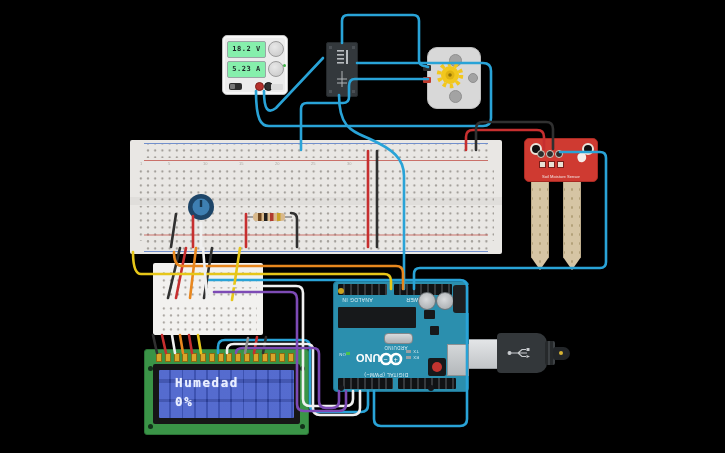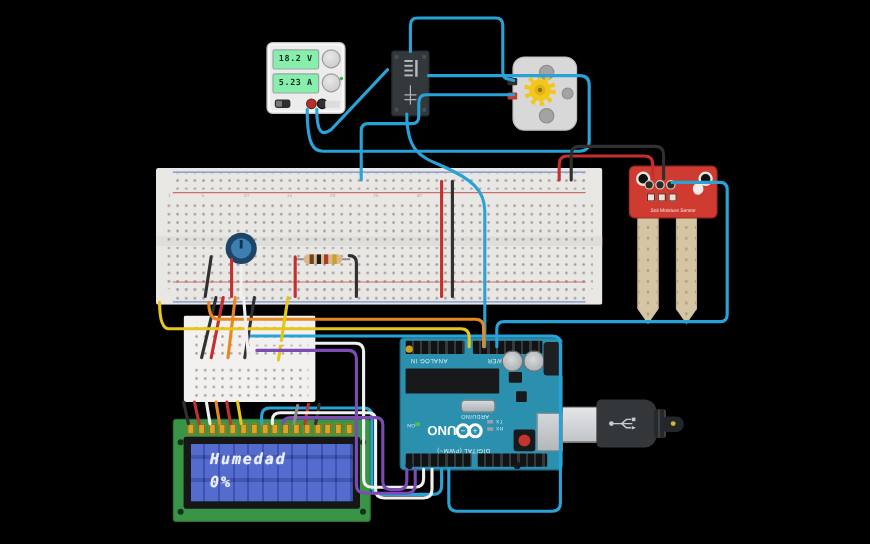--- a/index.html
+++ b/index.html
@@ -43,21 +43,21 @@
   .uno-logo{position:absolute;color:#fff;font-weight:bold;transform:rotate(180deg);}
   .uno-btn{position:absolute;width:18px;height:18px;background:#17191b;border-radius:2px;}
   .uno-btn::after{content:"";position:absolute;left:4px;top:4px;width:10px;height:10px;border-radius:50%;background:#c23430;}
   
   .lcd{left:144px;top:349px;width:163px;height:84px;background:#3a9447;border-radius:3px;border:1px solid #2b7336;}
   .lcd-pin{position:absolute;top:3px;width:4px;height:7px;background:#d9a62a;border:1px solid #8a6a14;}
   .lcd-bezel{position:absolute;left:8px;top:14px;width:147px;height:60px;background:#161616;border-radius:2px;}
   .lcd-screen{position:absolute;left:6px;top:6px;width:135px;height:48px;background-color:#3d57c8;border-radius:1px;
      background-image:repeating-linear-gradient(90deg,rgba(255,255,255,.08) 0 10.5px,rgba(0,0,20,.14) 10.5px 12.2px),
                       repeating-linear-gradient(0deg,rgba(255,255,255,.05) 0 16px,rgba(0,0,20,.16) 16px 19.5px);}
-  .lcd-line{position:absolute;left:16px;font-family:"DejaVu Sans Mono",monospace;font-size:12.5px;font-weight:bold;color:#e9eeff;letter-spacing:1.6px;text-shadow:0 0 1px #cdd8ff;font-style:italic;}
+  .lcd-line{position:absolute;left:16px;font-family:"DejaVu Sans Mono",monospace;font-size:12.5px;font-weight:bold;color:#e9eeff;letter-spacing:1.6px;text-shadow:0 0 1px #cdd8ff;}
   .lcd-hole{position:absolute;width:5px;height:5px;border-radius:50%;background:#12321a;}
   
   .usb-metal{left:466px;top:339px;width:33px;height:28px;background:linear-gradient(#e3e5e7,#c2c5c8);border:1px solid #9b9fa3;border-radius:2px;}
   .usb-mold{left:497px;top:333px;width:50px;height:40px;background:#33373a;border-radius:4px 10px 10px 4px;}
   .usb-ridge{left:545px;top:341px;width:10px;height:24px;background:repeating-linear-gradient(90deg,#26292b 0 3px,#3d4144 3px 5px);border-radius:2px;}
   .usb-tail{left:553px;top:347px;width:17px;height:13px;background:#232629;border-radius:3px 7px 7px 3px;}
   .usb-tip{position:absolute;left:6px;top:4px;width:4px;height:4px;border-radius:50%;background:#d8b433;}
   
   #wires{position:absolute;left:0;top:0;z-index:6;pointer-events:none;}
   #wires path{fill:none;stroke-width:2.6px;stroke-linecap:round;pointer-events:stroke;}

